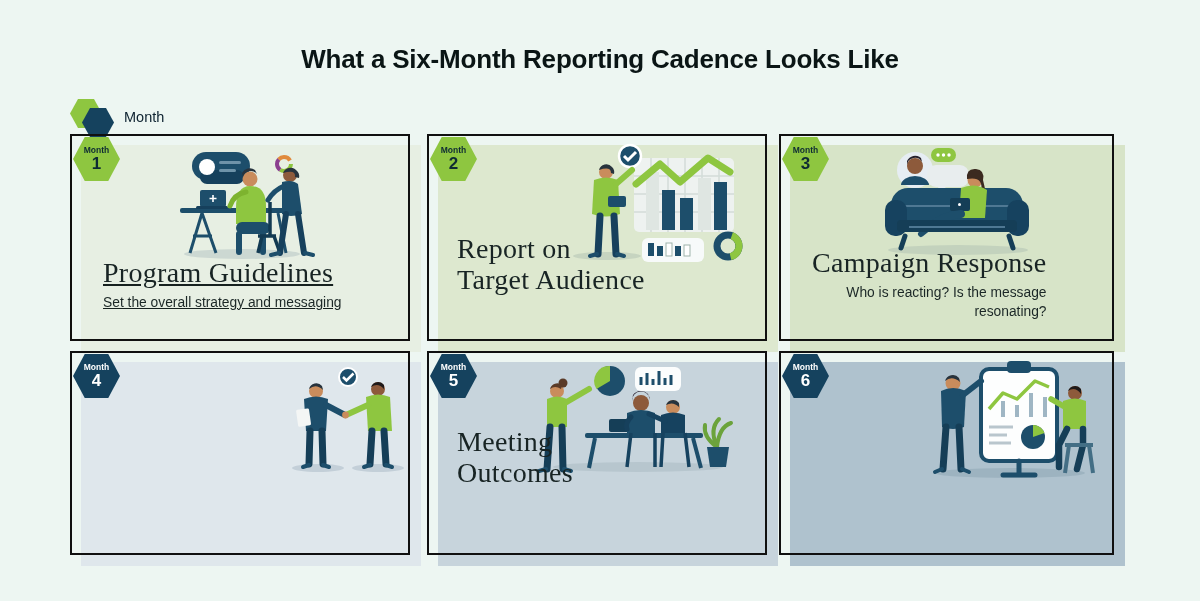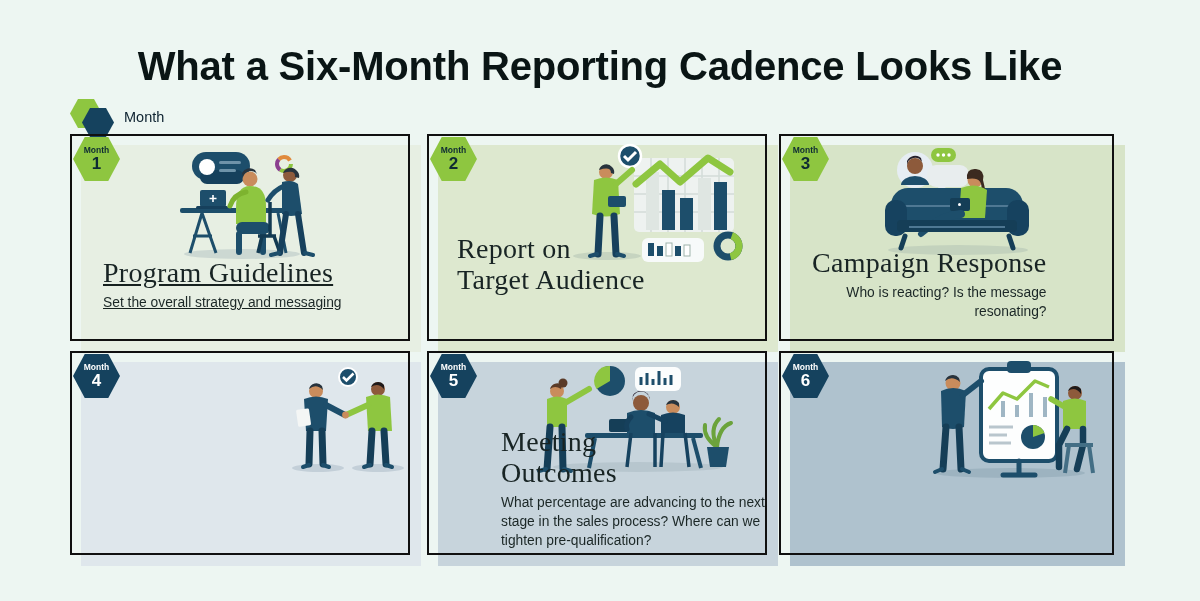--- a/index.html
+++ b/index.html
@@ -4,21 +4,21 @@
 <style>
   html,body{margin:0;padding:0;}
   body{
     width:1200px;height:601px;position:relative;overflow:hidden;
     background:#edf6f2;
     font-family:"Liberation Sans",sans-serif;
     color:#16211f;
   }
   .main-title{
     position:absolute;top:44px;left:0;width:1200px;text-align:center;
-    font-size:40px;font-weight:800;letter-spacing:-0.2px;color:#0a1515;
+    font-size:26px;font-weight:800;letter-spacing:-0.2px;color:#0a1515;
   }
   
   .legend{position:absolute;left:70px;top:97px;height:40px;display:flex;align-items:center;}
   .hex{clip-path:polygon(25% 0%,75% 0%,100% 50%,75% 100%,25% 100%,0% 50%);}
   .legend .hex-green{position:absolute;left:0;top:2px;width:32px;height:29px;background:#8ec640;}
   .legend .hex-navy{position:absolute;left:12px;top:11px;width:32px;height:29px;background:#15425e;}
   .legend-label{margin-left:54px;font-size:14.5px;font-weight:500;color:#0d2230;}
   
   .card{position:absolute;width:340px;height:207px;}
   .card.short{height:204px;}
@@ -237,26 +237,23 @@
     <path d="M148 56 q12 -5 24 0 l0 18 l-24 0 z" fill="#16425f"></path>
     <path d="M152 62 L136 55" stroke="#16425f" stroke-width="5" stroke-linecap="round"></path>
     <path d="M118 74 l-4 34 M142 74 l0 34 M150 74 l-2 34 M172 74 l4 34" stroke="#16425f" stroke-width="3.5"></path>
     <path d="M204 88 q-8 -18 2 -28 M204 88 q2 -20 14 -24 M204 88 q-14 -10 -12 -22" stroke="#6ba33c" stroke-width="4" fill="none" stroke-linecap="round"></path>
     <path d="M194 88 h22 l-3 20 h-16 z" fill="#1d4e6b"></path>
   </svg>
   <div class="badge hex badge-navy">
     <span class="word">Month</span>
     <span class="num">5</span>
   </div>
-  <div class="text-block" style="left:30px;top:76px;margin-left:44px;">
+  <div class="text-block" style="left:30px;top:76px;">
     <div class="card-title">Meeting
 Outcomes</div>
-    <div class="card-desc">What percentage are advancing to the next
-stage in the sales process? Where can we
-tighten pre-qualification?</div>
   </div>
   <div class="frame"></div>
 </div>
 
 <div class="card short narrow" style="left:779px;top:351px;">
   <div class="panel p6"></div>
   <svg class="illu" style="left:136px;top:6px;" width="185" height="122" viewBox="0 0 185 122">
     <ellipse cx="95" cy="116" rx="75" ry="5" fill="#9db3c0"></ellipse>
     <rect x="66" y="12" width="76" height="92" rx="8" fill="#fdfefe" stroke="#1d4e6b" stroke-width="4"></rect>
     <rect x="92" y="4" width="24" height="12" rx="4" fill="#1d4e6b"></rect>

